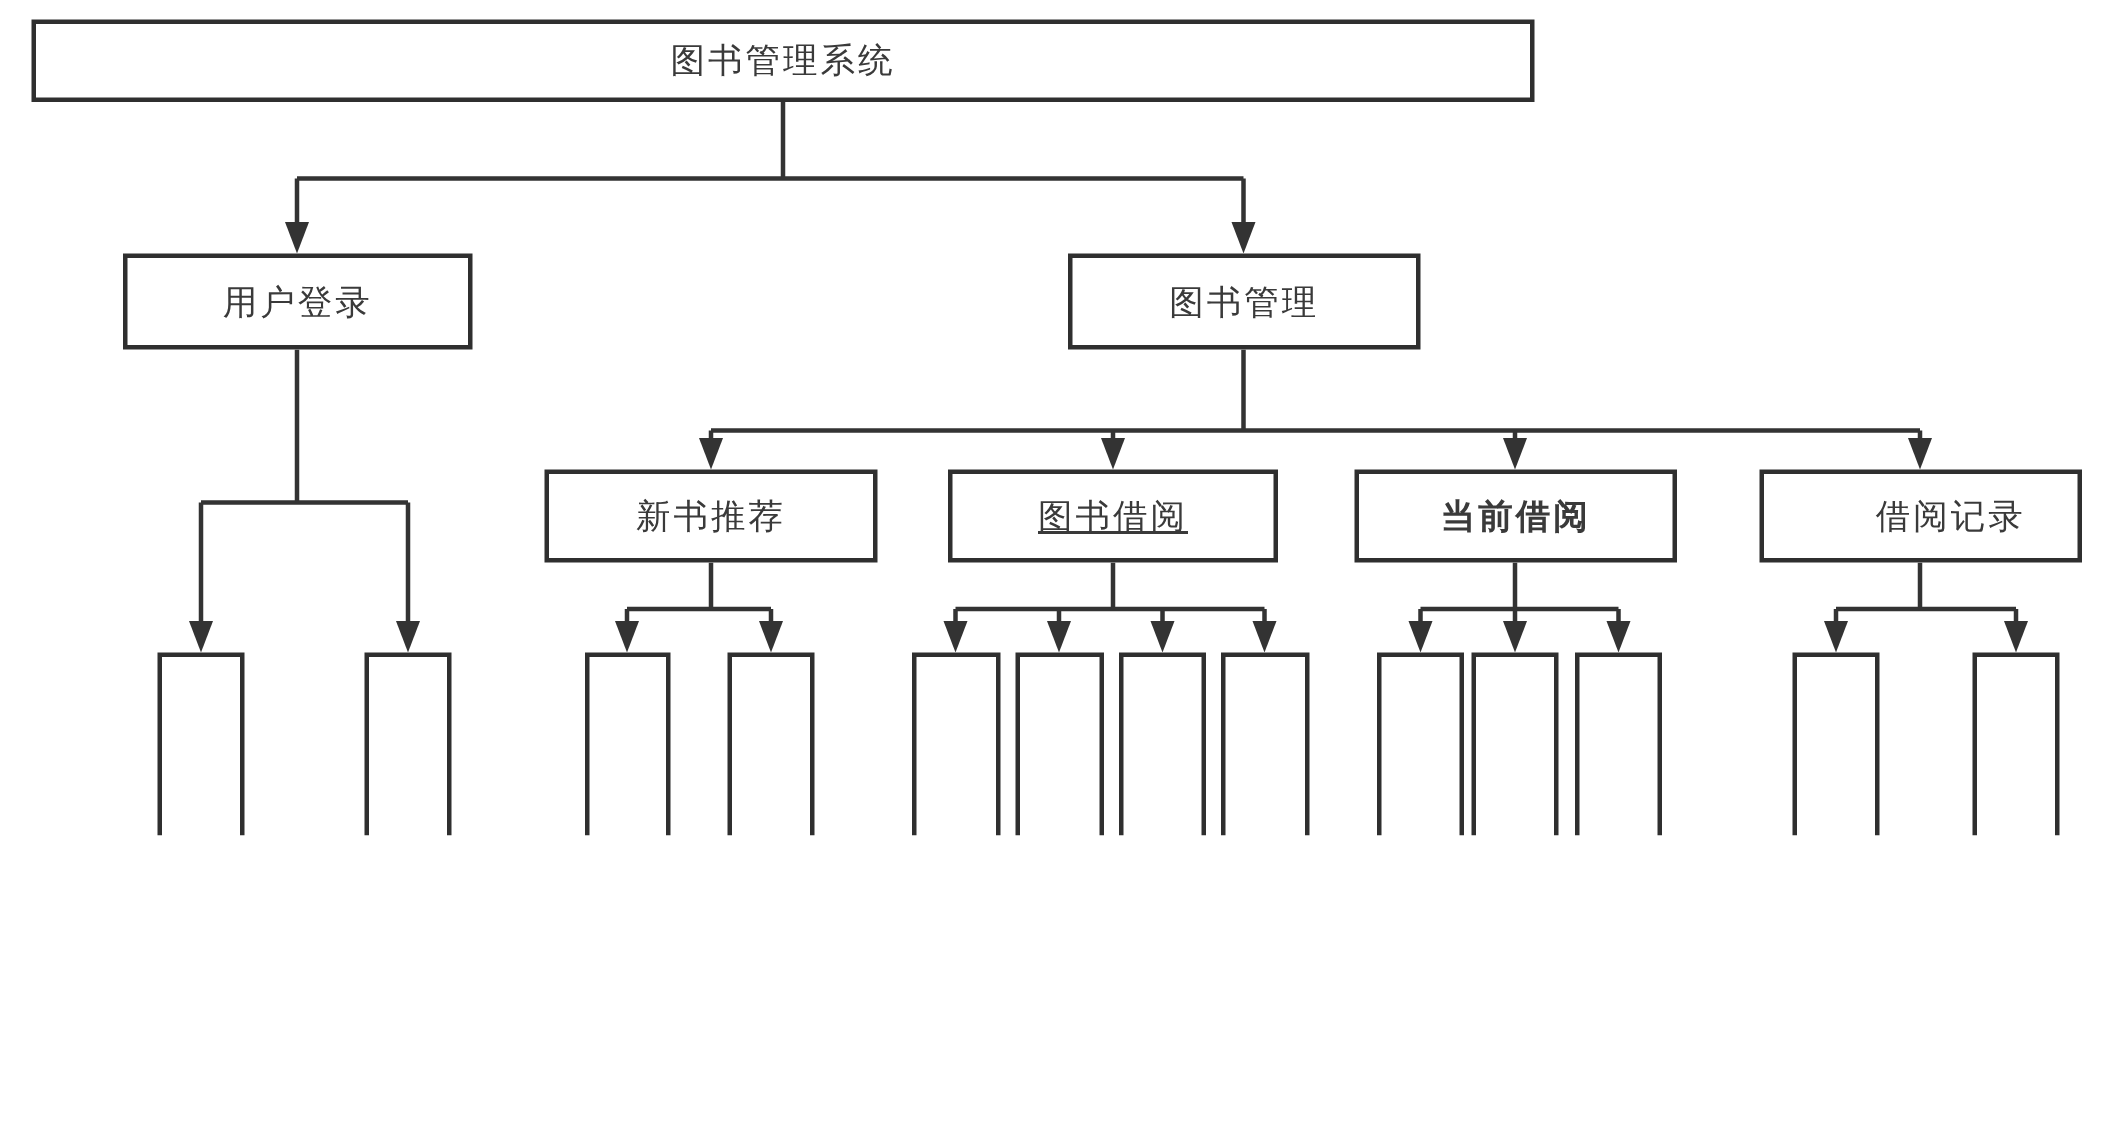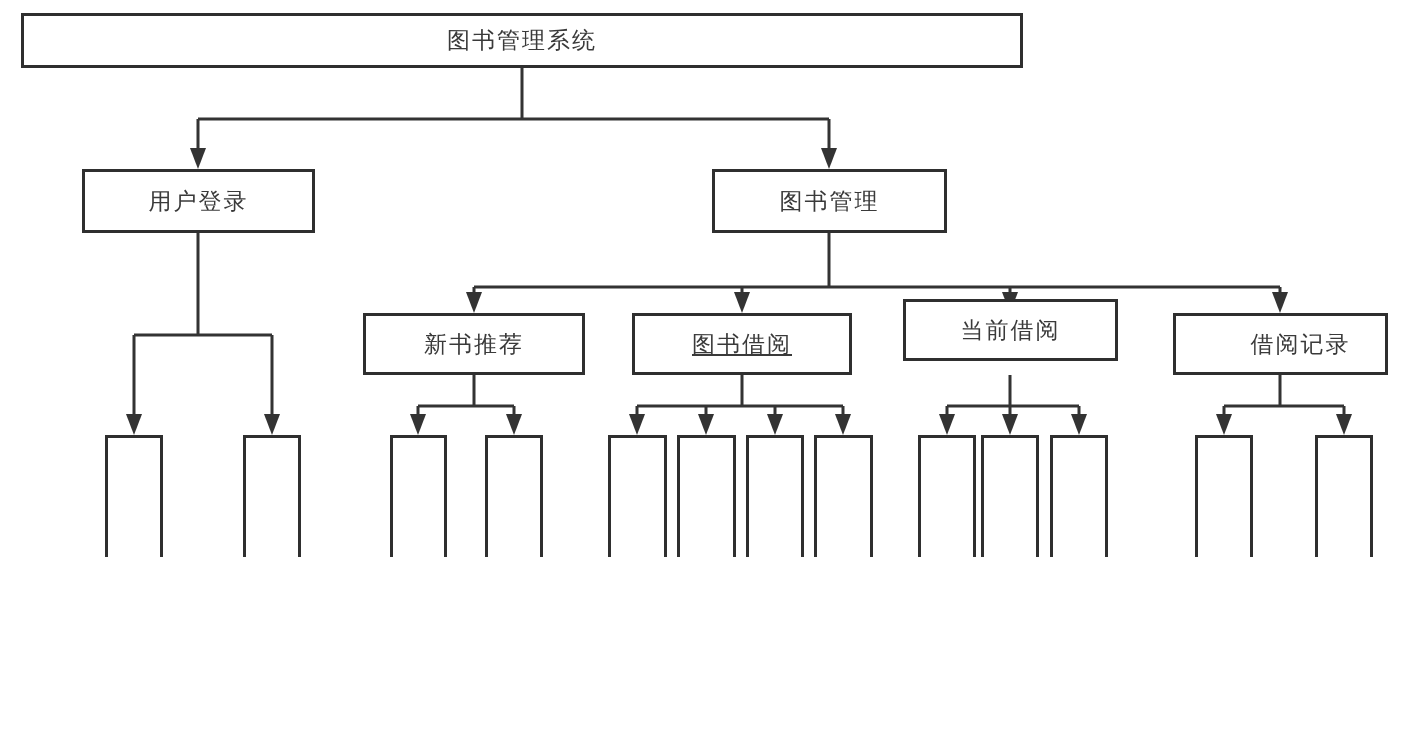--- a/index.html
+++ b/index.html
@@ -92,21 +92,21 @@
   <div class="box hbox" style="left:712px;top:169px;width:235px;height:64px;">
     <span>图书管理</span>
   </div>
 
   <div class="box hbox" style="left:363px;top:313px;width:222px;height:62px;">
     <span>新书推荐</span>
   </div>
   <div class="box hbox" style="left:632px;top:313px;width:220px;height:62px;text-decoration:underline;">
     <span>图书借阅</span>
   </div>
-  <div class="box hbox" style="left:903px;top:299px;width:215px;height:62px;">
+  <div class="box hbox" style="left:903px;top:313px;width:215px;height:62px;font-weight:bold;">
     <span>当前借阅</span>
   </div>
   <div class="box hbox" style="left:1173px;top:313px;width:215px;height:62px;padding-left:40px;">
     <span>借阅记录</span>
   </div>
 
   <div class="box vbox" style="left:105px;top:435px;width:58px;height:300px;">
     <span>用户登录</span>
   </div>
   <div class="box vbox" style="left:243px;top:435px;width:58px;height:300px;">

